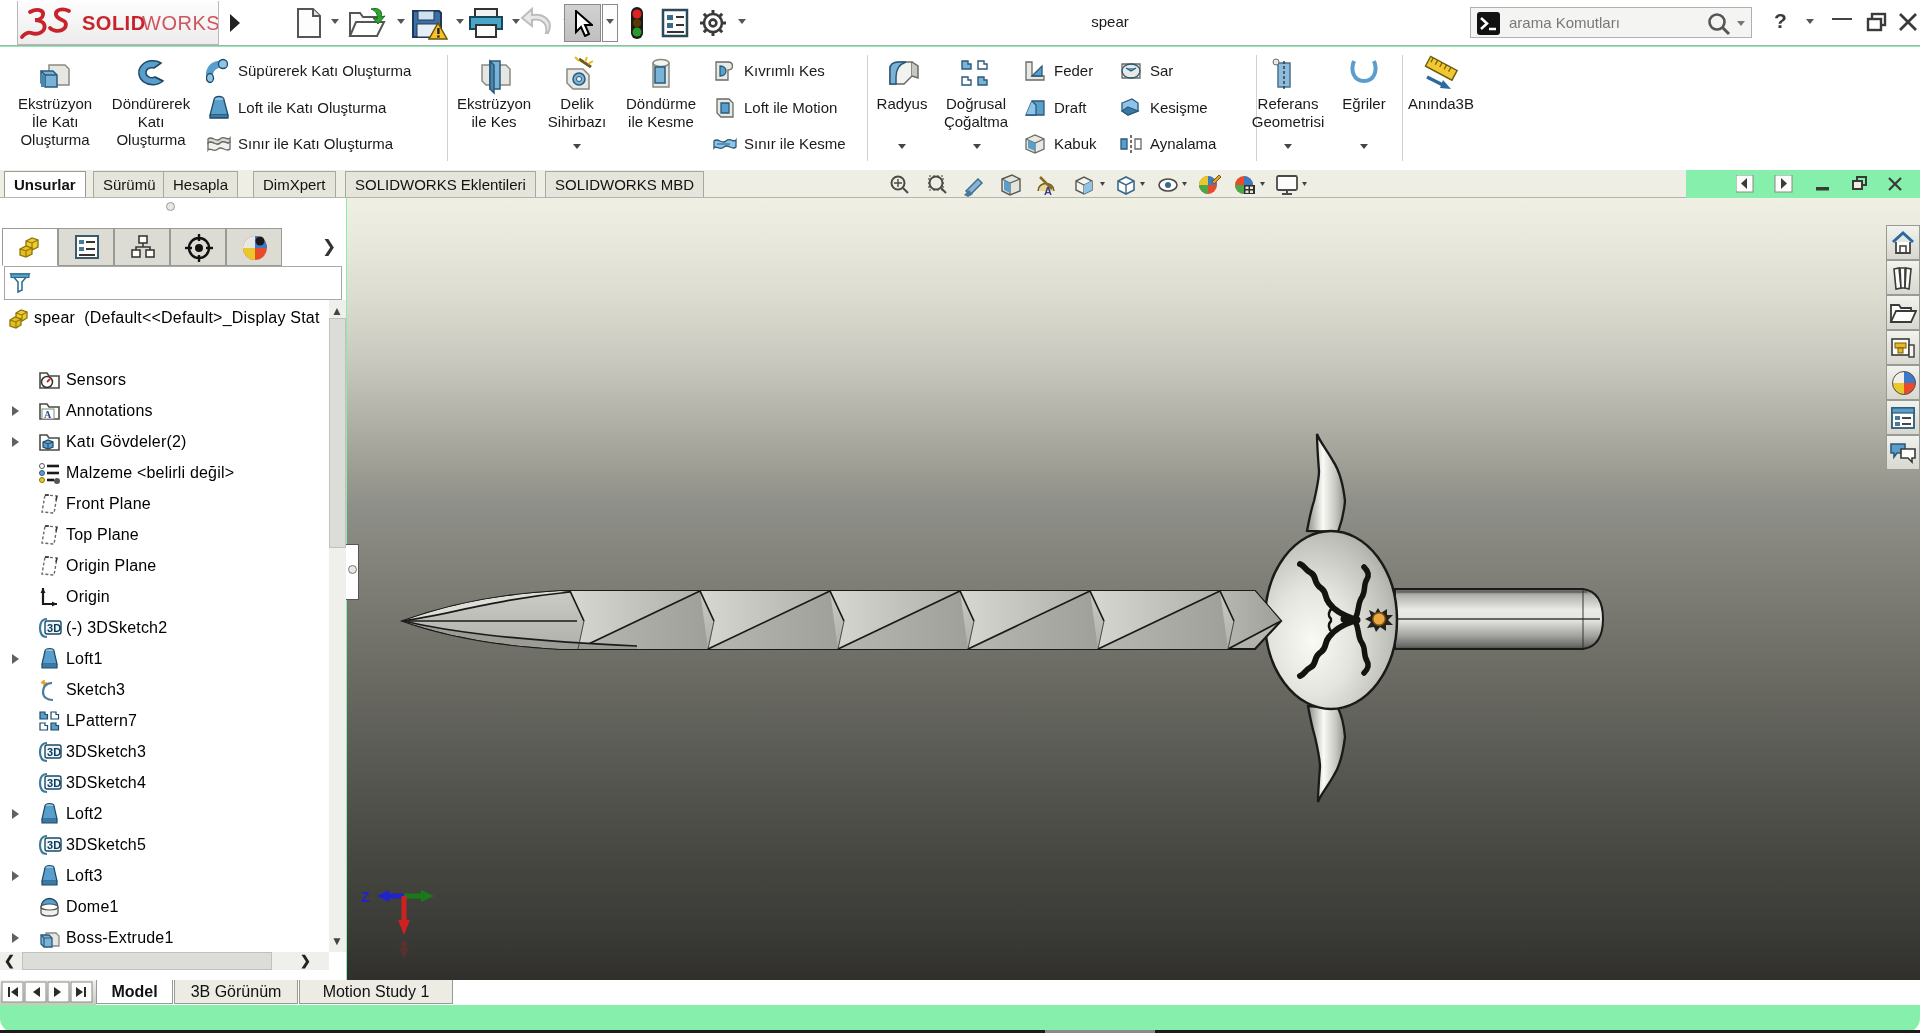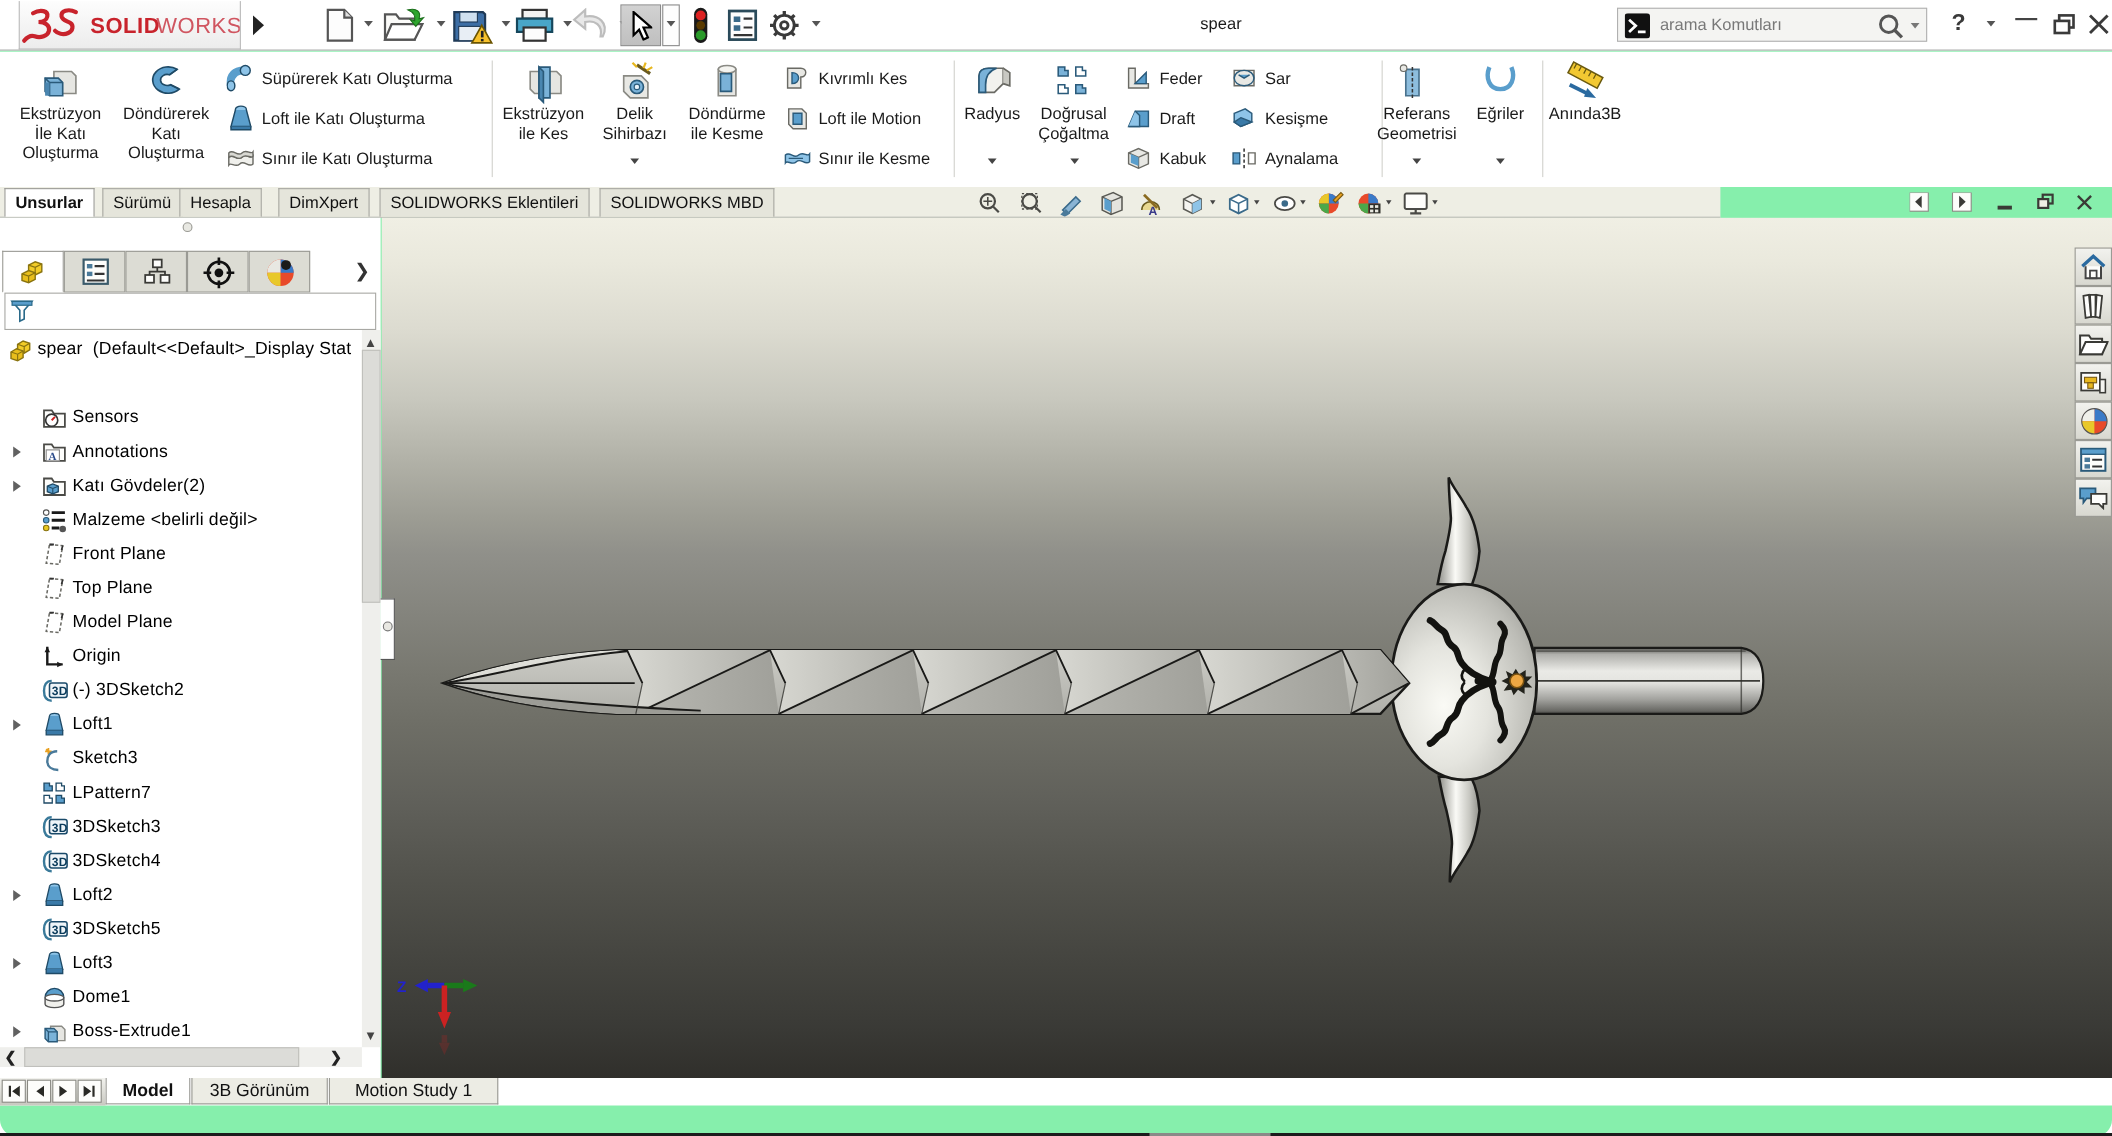--- a/index.html
+++ b/index.html
@@ -16,21 +16,21 @@
 .winbtn { position:absolute; top:12px; color:#444; font-size:18px; }
 
 #ribbon { position:absolute; left:0; top:47px; width:1920px; height:123px; background:#ffffff; }
 .rsep { position:absolute; top:8px; width:1px; height:106px; background:#d2d2cc; }
 .bigbtn { position:absolute; top:0; text-align:center; font-size:15px; color:#1a1a1a; line-height:18px; }
 .bigbtn .bico { display:block; margin:0 auto; }
 .smallrow { position:absolute; font-size:15px; color:#1a1a1a; white-space:nowrap; }
 .smallrow svg { vertical-align:middle; margin-right:6px; }
 .ddr { position:absolute; width:0; height:0; border-left:4px solid transparent; border-right:4px solid transparent; border-top:5px solid #444; }
 
-#tabrow { position:absolute; left:0; top:170px; width:1564px; height:28px; background:#eeeee4; border-bottom:1px solid #b4b4ae; }
+#tabrow { position:absolute; left:0; top:170px; width:1686px; height:28px; background:#eeeee4; border-bottom:1px solid #b4b4ae; }
 .ctab { position:absolute; top:1px; height:26px; line-height:25px; padding:0 9px; font-size:15px; color:#111; background:#e5e5db; border:1px solid #a8a8a2; border-bottom:none; }
 .ctab.active { background:#ffffff; font-weight:bold; border-color:#9a9a94; }
 
 #lpanel { position:absolute; left:0; top:198px; width:346px; height:782px; background:#ffffff; }
 .ptab { position:absolute; top:30px; width:56px; height:38px; background:#dcdcd4; border:1px solid #9a9a94; }
 .ptab.active { background:#ffffff; border-bottom:1px solid #fff; }
 #filterbox { position:absolute; left:4px; top:68px; width:338px; height:34px; border:1px solid #a8a8a4; background:#fff; }
 .ti { position:absolute; left:0; width:330px; height:31px; font-size:16px; letter-spacing:0.2px; color:#000; white-space:nowrap; }
 .ti .lbl { position:absolute; top:6px; }
 .ti svg { position:absolute; }
@@ -555,21 +555,21 @@
         <path d="M7 3 L19 4 L16 21 L4 20 Z" fill="none" stroke="#6a6a64" stroke-width="1.4" stroke-dasharray="3 2"></path>
         <path d="M7 3 L11 3 M19 4 L18 8" stroke="#333" stroke-width="1.6"></path>
       </svg>
       <span class="lbl" style="left:66px">Top Plane</span>
     </div>
     <div class="ti" style="top:353px">
       <svg style="left:38px;top:3px" width="23" height="24" viewBox="0 0 23 24">
         <path d="M7 3 L19 4 L16 21 L4 20 Z" fill="none" stroke="#6a6a64" stroke-width="1.4" stroke-dasharray="3 2"></path>
         <path d="M7 3 L11 3 M19 4 L18 8" stroke="#333" stroke-width="1.6"></path>
       </svg>
-      <span class="lbl" style="left:66px">Model Plane</span>
+      <span class="lbl" style="left:66px">Origin Plane</span>
     </div>
     <div class="ti" style="top:384px">
       <svg style="left:38px;top:3px" width="23" height="24" viewBox="0 0 23 24">
         <path d="M5 3 L5 19 L19 19" fill="none" stroke="#1a1a1a" stroke-width="2.2"></path>
         <path d="M5 3 L2.5 8 L7.5 8 Z" fill="#1a1a1a"></path>
         <path d="M19 19 L14 16.5 L14 21.5 Z" fill="#1a1a1a"></path>
       </svg>
       <span class="lbl" style="left:66px">Origin</span>
     </div>
     <div class="ti" style="top:415px">

